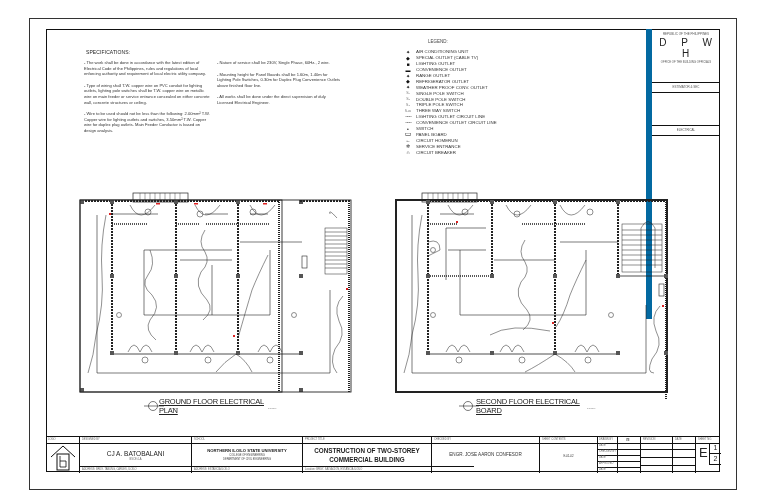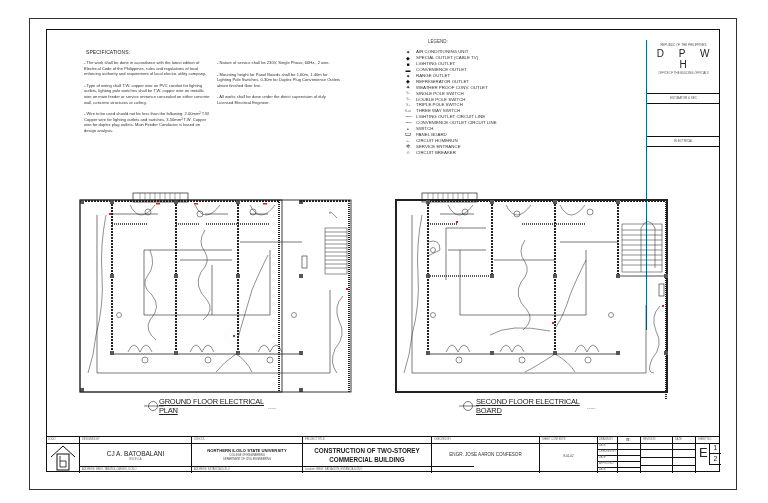--- a/index.html
+++ b/index.html
@@ -6,21 +6,21 @@
   body { width:768px; height:503px; position:relative; overflow:hidden; font-family:"Liberation Sans", sans-serif; color:#222; }
   .abs { position:absolute; }
   .outer { left:29px; top:18px; width:708px; height:472px; border:1px solid #333; box-sizing:border-box; }
   .inner { left:46px; top:29px; width:674px; height:443px; border:1.3px solid #111; box-sizing:border-box; }
   .spec-title { left:86px; top:49px; font-size:5px; letter-spacing:0.1px; }
   .spec-p { font-size:4.1px; line-height:5.6px; color:#333; }
   .legend-title { left:428px; top:39px; font-size:4.5px; color:#444; }
   .legend-list { left:400px; top:49px; }
   .legend-item { display:flex; align-items:center; height:5.9px; font-size:4.4px; color:#333; white-space:nowrap; }
   .legend-sym { width:16px; display:inline-flex; justify-content:center; align-items:center; font-size:5px; color:#111; }
-  .dpwh { left:646px; top:29px; width:74px; height:290px; border-left:1px solid #0369a1; box-sizing:border-box;margin-top:11px; }
+  .dpwh { left:646px; top:29px; width:74px; height:290px; border-left:6px solid #0369a1; box-sizing:border-box; }
   .dpwh .rep { text-align:center; font-size:3px; color:#555; margin-top:3px; }
   .dpwh .big { text-align:center; font-size:10px; letter-spacing:6px; margin-top:1px; padding-left:5px; }
   .dpwh .office { text-align:center; font-size:2.8px; color:#555; margin-top:1px; }
   .dpwh .band { position:absolute; left:0; right:0; border-top:1px solid #111; border-bottom:1px solid #111; height:9px; font-size:3px; color:#555; text-align:center; line-height:9px; }
   .tb { left:46px; top:436px; width:674px; height:36px; border-top:1.3px solid #111; }
   .tb .cell { position:absolute; border-right:1px solid #111; box-sizing:border-box; top:0; height:36px; }
   .tb .lbl { position:absolute; left:2px; top:1px; font-size:2.6px; color:#666; }
   .tb .rowline { position:absolute; left:0; right:0; border-top:1px solid #111; }
   .tb .small { position:absolute; font-size:2.6px; color:#666; }
   .plan-title { font-size:7.5px; text-decoration:underline; color:#222; letter-spacing:-0.2px; }

